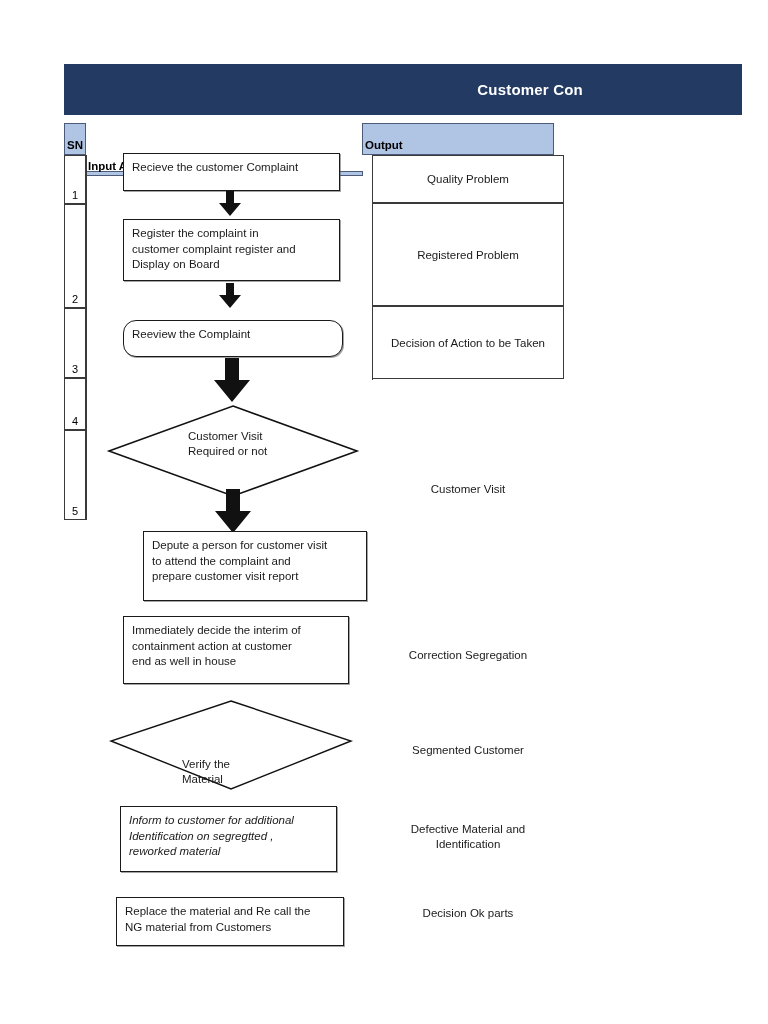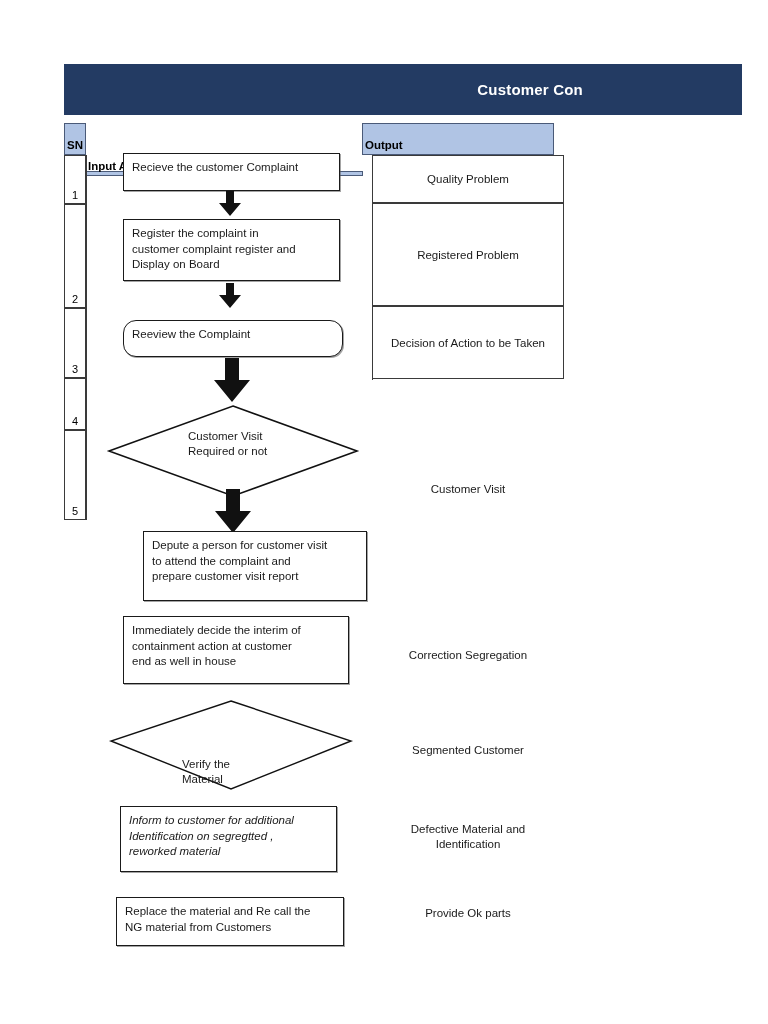--- a/index.html
+++ b/index.html
@@ -158,21 +158,21 @@
 
   <div class="out-cell" style="left:372px; top:155px; width:192px; height:48px;">Quality Problem</div>
   <div class="out-cell" style="left:372px; top:306px; width:192px; height:73px;">Decision of Action to be Taken</div>
   <div class="out-cell" style="left:372px; top:203px; width:192px; height:103px;">Registered Problem</div>
 
   <div class="out-label" style="left:372px; top:482px; width:192px;">Customer Visit</div>
   <div class="out-label" style="left:372px; top:648px; width:192px;">Correction Segregation</div>
   <div class="out-label" style="left:372px; top:743px; width:192px;">Segmented Customer</div>
   <div class="out-label" style="left:372px; top:822px; width:192px; white-space:pre-line;">Defective Material and
 Identification</div>
-  <div class="out-label" style="left:372px; top:906px; width:192px;">Provide Ok parts</div>
+  <div class="out-label" style="left:372px; top:906px; width:192px;">Decision Ok parts</div>
 
   <div class="pbox" style="left:123px; top:153px; width:217px; height:38px;">Recieve the customer Complaint</div>
 
   <div class="arrow" style="left:215px; top:191px;">
     <svg width="30" height="26" viewBox="0 0 30 26">
       <polygon points="11,0 19,0 19,12 26,12 15,25 4,12 11,12" fill="#111111"></polygon>
     </svg>
   </div>
 
   <div class="pbox" style="left:123px; top:219px; width:217px; height:62px;">Register the complaint in

